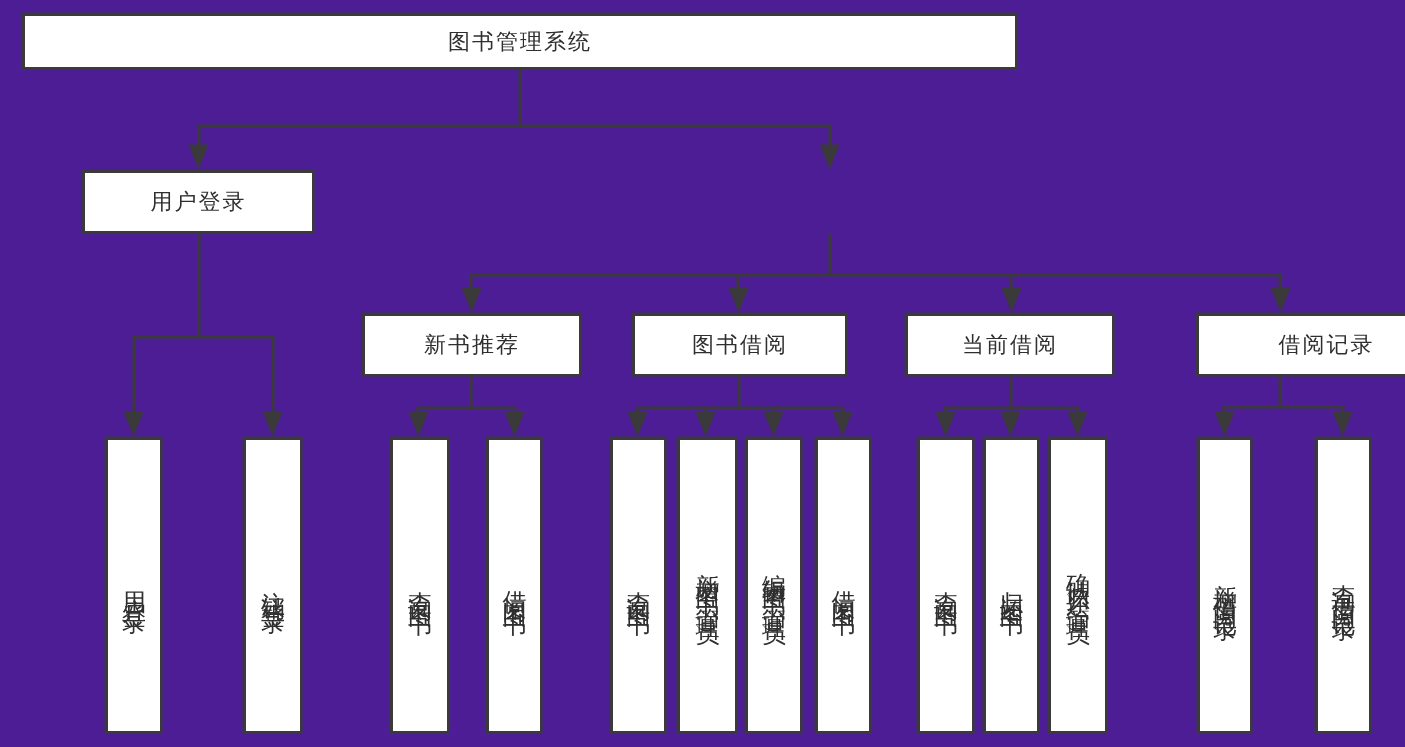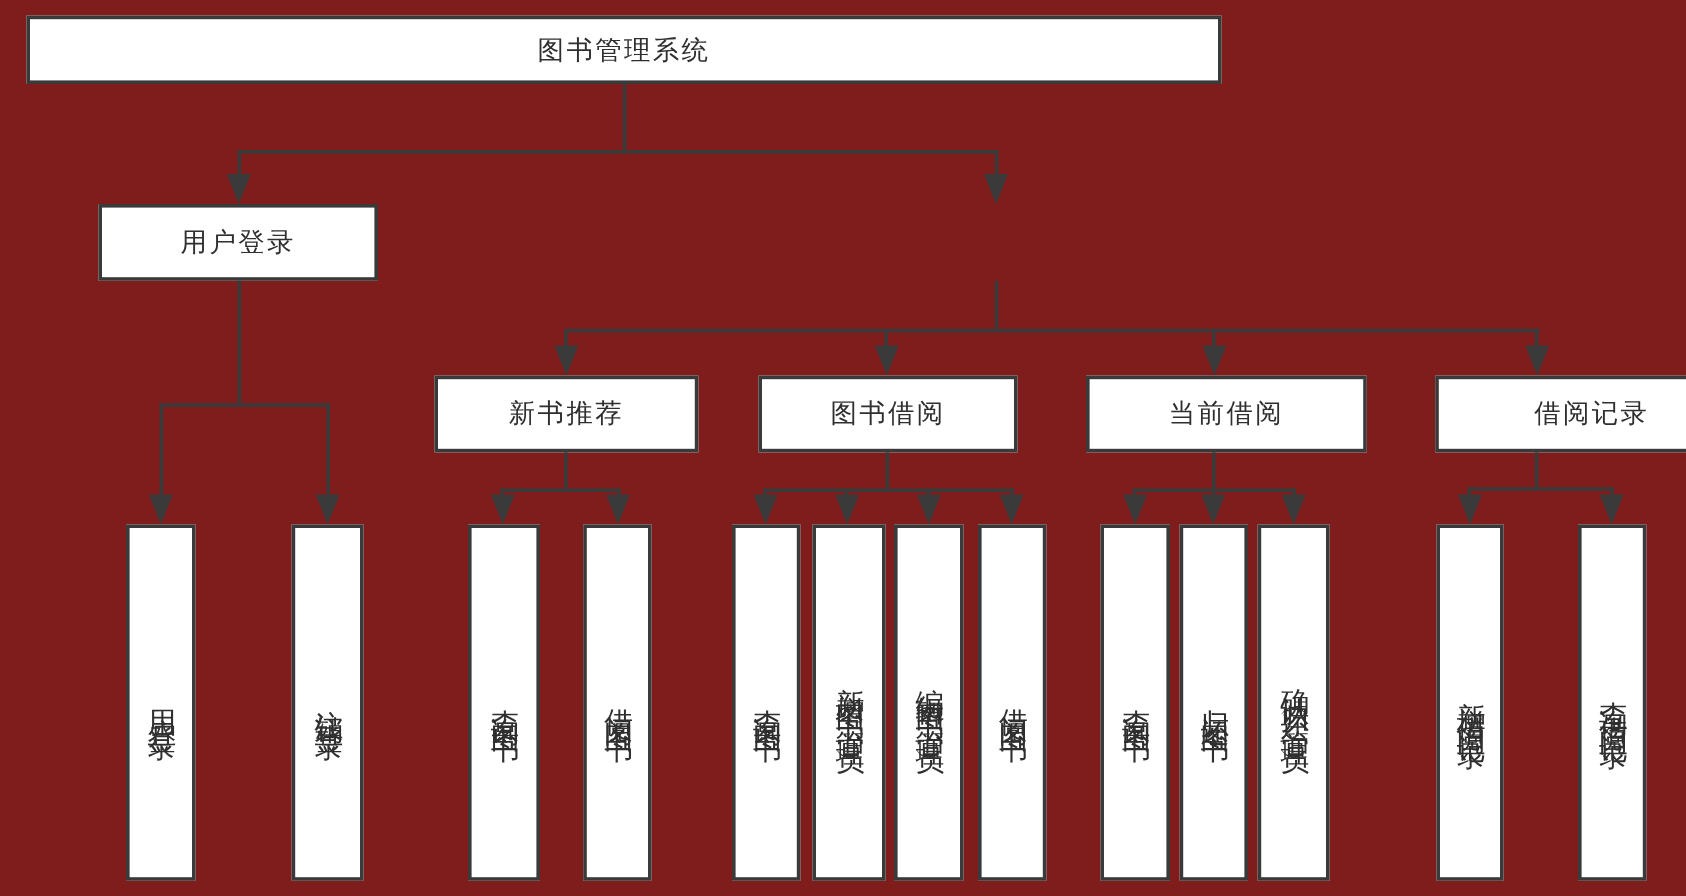--- a/index.html
+++ b/index.html
@@ -1,17 +1,17 @@
 <!DOCTYPE html>
 <html><head>
 <meta charset="utf-8">
 <style>
   html,body{margin:0;padding:0;background:#ffffff;}
   .canvas{
-    position:relative;width:1405px;height:747px;background:#7f1d1d;overflow:hidden;
+    position:relative;width:1405px;height:747px;background:#4c1d95;overflow:hidden;
     font-family:"Liberation Serif","DejaVu Serif",serif;color:#2f2f2f;
   }
   .node{
     position:absolute;box-sizing:border-box;border:3px solid #3a3a3a;background:#ffffff;
     display:flex;align-items:center;justify-content:center;
   }
   .hlabel{font-size:22px;letter-spacing:2px;white-space:nowrap;}
   .vlabel{
     writing-mode:vertical-rl;text-orientation:mixed;
     font-size:24px;letter-spacing:7px;line-height:1;white-space:nowrap;
@@ -40,21 +40,21 @@
   <div class="node" style="left:82px;top:170px;width:233px;height:64px;">
     <span class="hlabel">用户登录</span>
   </div>
 
   <div class="node" style="left:632px;top:313px;width:216px;height:64px;">
     <span class="hlabel">图书借阅</span>
   </div>
   <div class="node" style="left:362px;top:313px;width:220px;height:64px;">
     <span class="hlabel">新书推荐</span>
   </div>
-  <div class="node" style="left:905px;top:313px;width:234px;height:64px;">
+  <div class="node" style="left:905px;top:313px;width:210px;height:64px;">
     <span class="hlabel">当前借阅</span>
   </div>
   <div class="node" style="left:1196px;top:313px;width:261px;height:64px;">
     <span class="hlabel">借阅记录</span>
   </div>
 
   <div class="node" style="left:105px;top:437px;width:58px;height:297px;">
     <span class="vlabel">用户登录</span>
   </div>
   <div class="node" style="left:243px;top:437px;width:60px;height:297px;">

